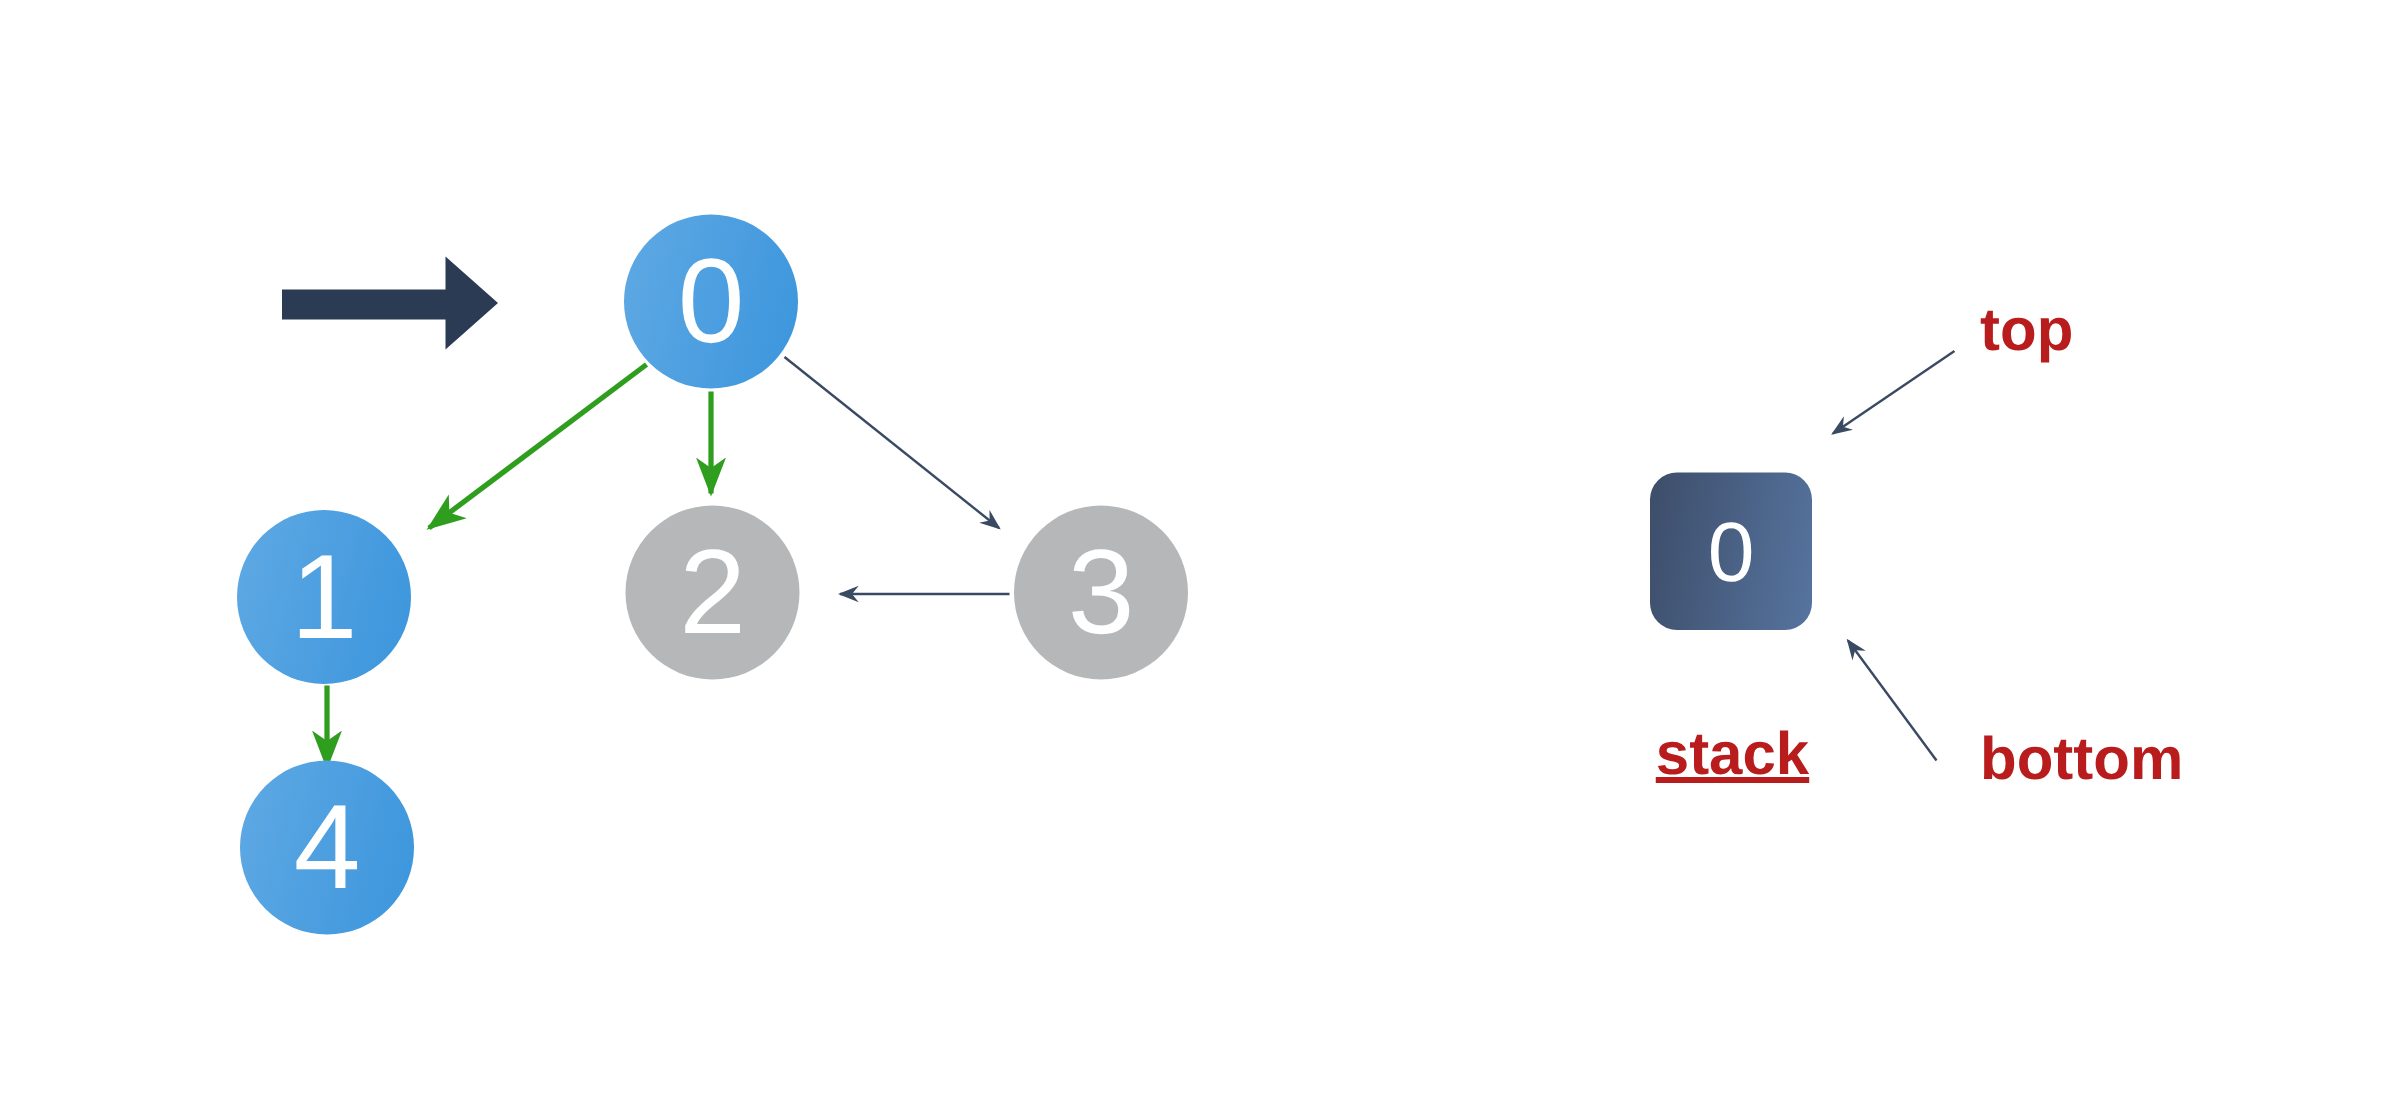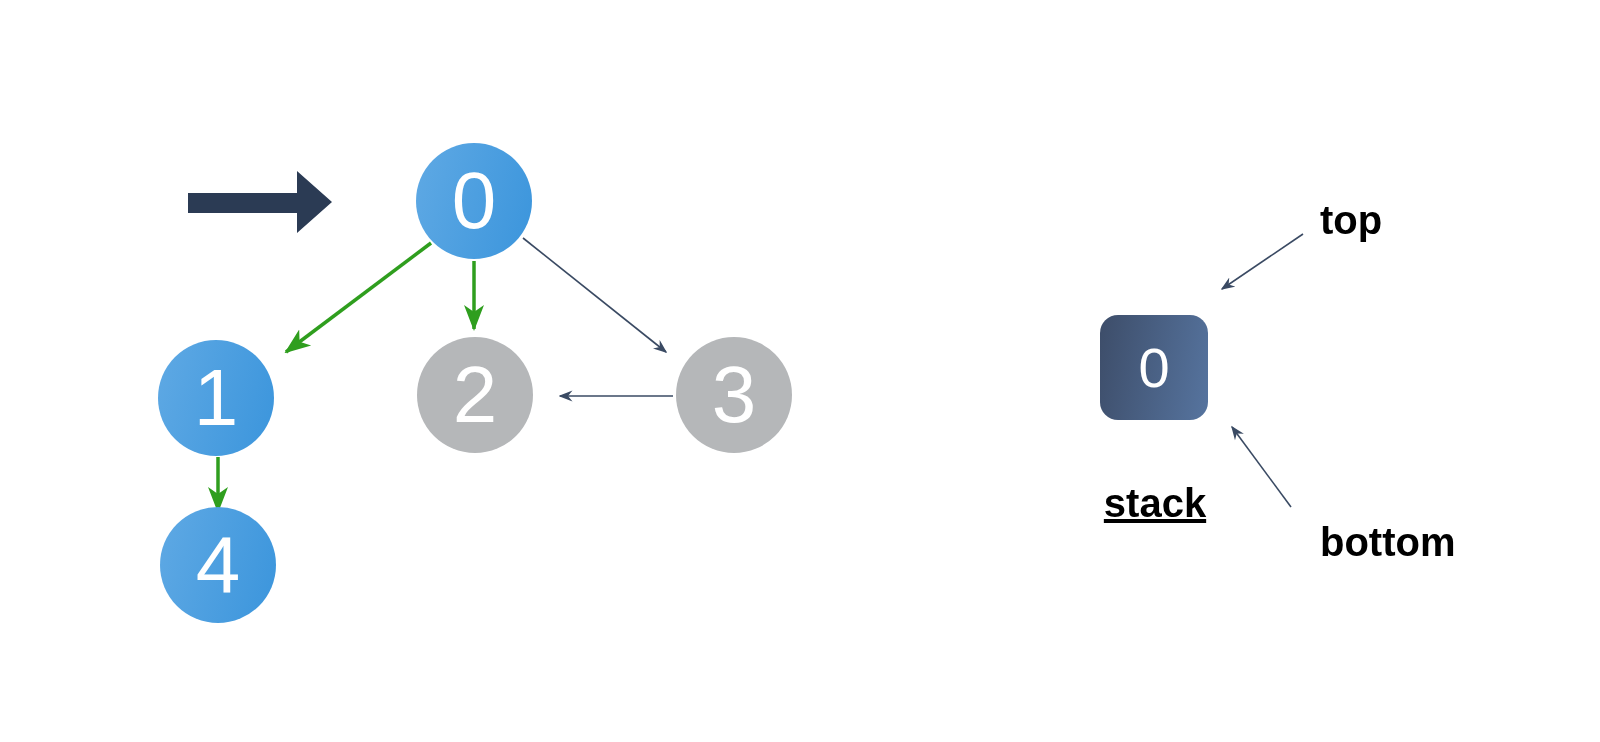--- a/index.html
+++ b/index.html
@@ -40,29 +40,29 @@
     border-radius: 18px;
     background: linear-gradient(100deg, #3d4d69 0%, #56749f 100%);
     display: flex; align-items: center; justify-content: center;
     color: #ffffff;
     font-size: 56px;
     font-weight: 400;
     line-height: 1;
   }
   .lbl {
     position: absolute;
-    color: #000000;
+    color: #b91c1c;
     font-weight: 700;
     font-size: 40px;
     line-height: 1;
     white-space: nowrap;
   }
   .lbl-top    { left: 1320px; top: 200px; }
   .lbl-stack  { left: 1085px; top: 483px; width: 140px; text-align: center; text-decoration: underline; }
-  .lbl-bottom { left: 1320px; top: 486px; margin-top: 36px; }
+  .lbl-bottom { left: 1320px; top: 486px; }
 </style>
 </head>
 <body>
 
 <div class="canvas">
 
   <svg class="layer" viewBox="0 0 1600 742">
     <defs>
       <marker id="mg" viewBox="0 0 26 22" markerWidth="26" markerHeight="22" refX="24" refY="11" orient="auto" markerUnits="userSpaceOnUse">
         <path d="M0,1 L26,11 L0,21 L7,11 Z" fill="#2f9e1e"></path>

